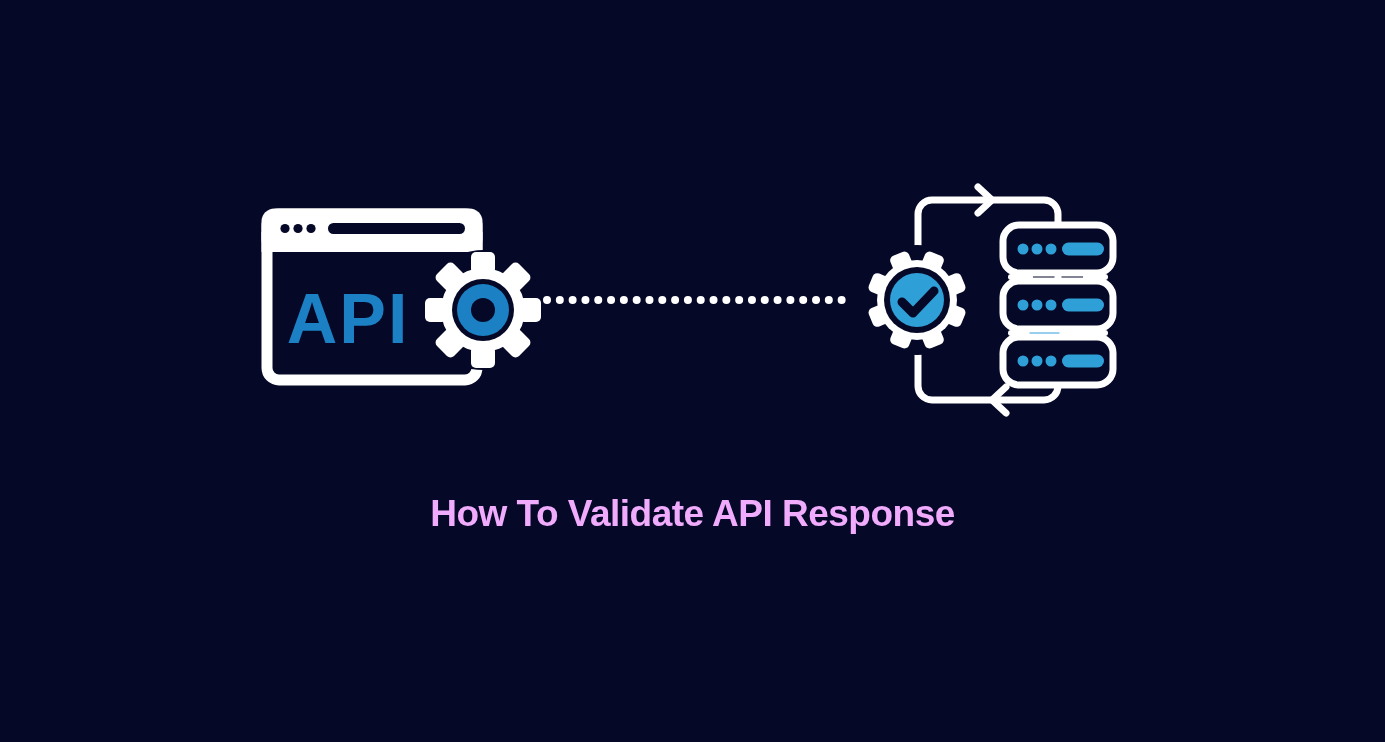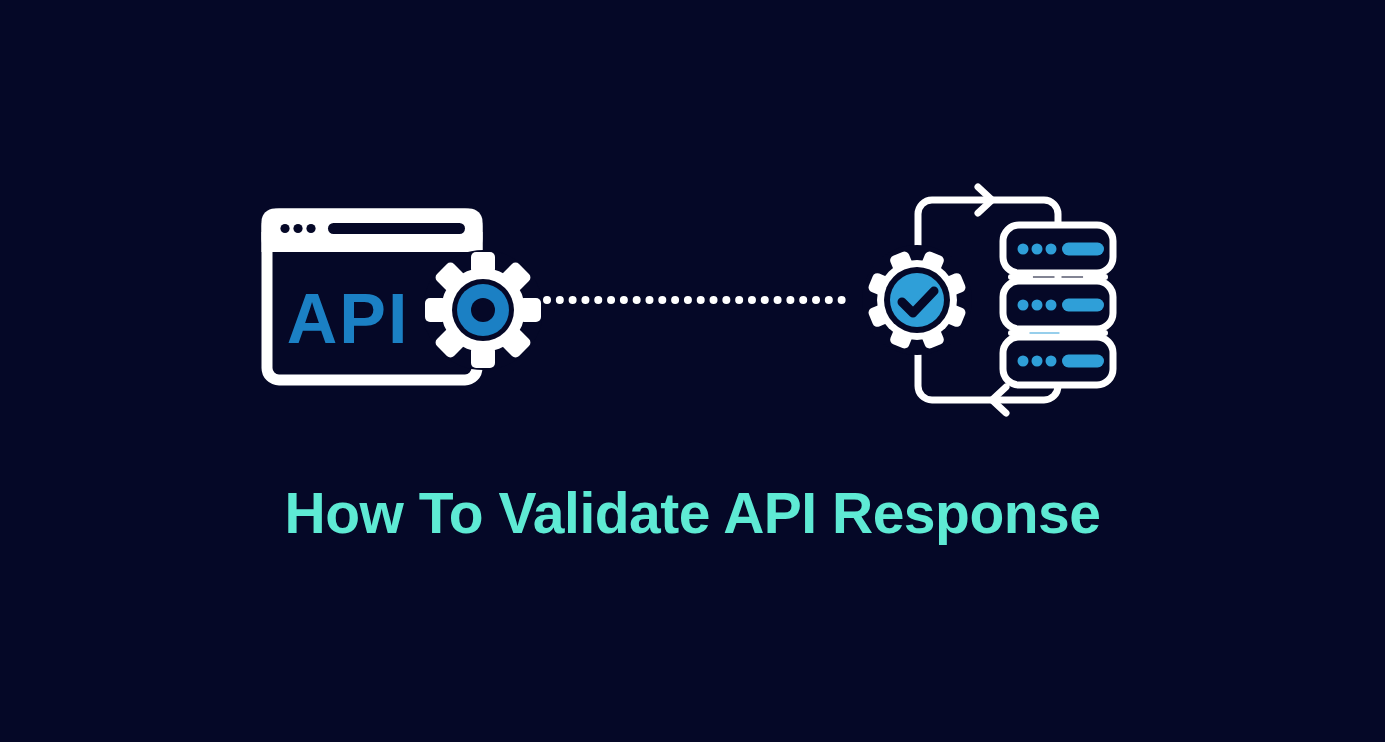--- a/index.html
+++ b/index.html
@@ -23,23 +23,23 @@
     top: 170px;
     width: 900px;
     height: 260px;
   }
   .title {
     position: absolute;
     left: 0;
     right: 0;
     top: 486px;
     text-align: center;
-    color: #5eead4;
+    color: #f0abfc;
     font-weight: bold;
-    font-size: 57px;
+    font-size: 37px;
     line-height: 55px;
     letter-spacing: -0.5px;
   }
   .api-text {
     font-family: "Liberation Sans", sans-serif;
     font-weight: bold;
     font-size: 70px;
     letter-spacing: 2px;
   }
 </style>

